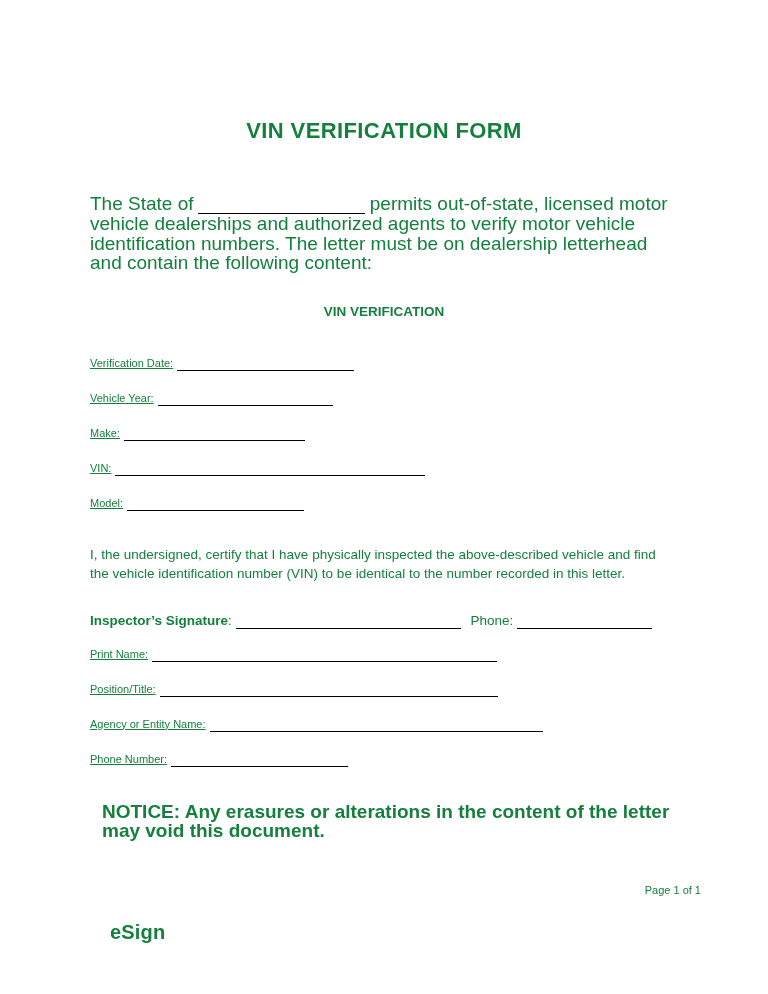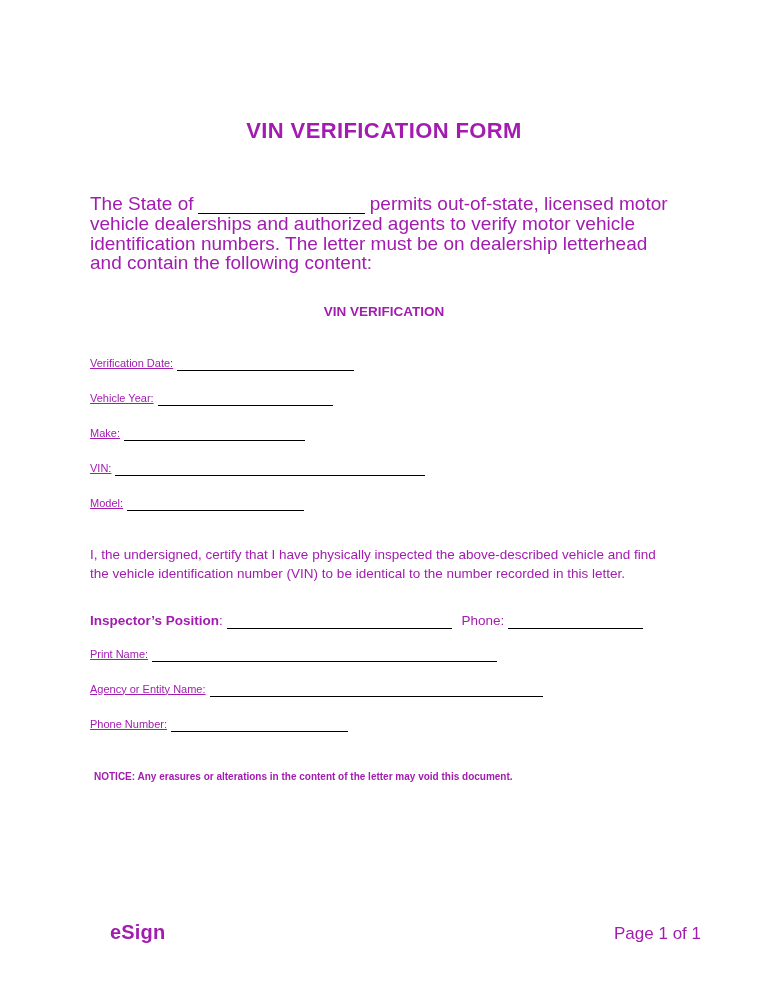--- a/index.html
+++ b/index.html
@@ -2,21 +2,21 @@
 <html><head>
 <meta charset="utf-8">
 <style>
   html, body { margin: 0; padding: 0; background: #ffffff; }
   .page {
     position: relative;
     width: 768px;
     height: 994px;
     background: #ffffff;
     font-family: "Liberation Sans", sans-serif;
-    color: #a21caf;
+    color: #15803d;
     overflow: hidden;
   }
   .content {
     position: absolute;
     left: 90px;
     top: 0;
     width: 588px;
   }
   .doc-title {
     margin: 118px 0 0 0;
@@ -62,38 +62,38 @@
   }
   .sig-row {
     margin-top: 27px;
     height: 20px;
     line-height: 20px;
     font-size: 13.5px;
     white-space: nowrap;
   }
   .bold { font-weight: bold; }
   .notice {
-    margin: 33px 0 0 4px;
-    font-size: 10px;
+    margin: 33px 0 0 12px;
+    font-size: 19px;
     font-weight: bold;
     line-height: 19.5px;
   }
   .brand {
     position: absolute;
     left: 110px;
     top: 921px;
     font-size: 20px;
     font-weight: bold;
     letter-spacing: 0.2px;
   }
   .page-indicator {
     position: absolute;
     right: 67px;
-    top: 924px;
-    font-size: 17px;
+    top: 884px;
+    font-size: 11px;
   }
 </style>
 </head>
 <body>
 
 <div class="page">
   <div class="content">
 
     <h1 class="doc-title">VIN VERIFICATION FORM</h1>
 
@@ -104,24 +104,25 @@
     <div class="fields">
       <div class="field"><span>Verification Date:</span><span class="blank" style="width:177px"></span></div>
       <div class="field"><span>Vehicle Year:</span><span class="blank" style="width:175px"></span></div>
       <div class="field"><span>Make:</span><span class="blank" style="width:181px"></span></div>
       <div class="field"><span>VIN:</span><span class="blank" style="width:310px"></span></div>
       <div class="field"><span>Model:</span><span class="blank" style="width:177px"></span></div>
     </div>
 
     <p class="cert">I, the undersigned, certify that I have physically inspected the above-described vehicle and find the vehicle identification number (VIN) to be identical to the number recorded in this letter.</p>
 
-    <div class="sig-row"><span class="bold">Inspector’s Position</span><span>:</span><span class="blank" style="width:225px"></span> <span style="margin-left:6px">Phone:</span><span class="blank" style="width:135px"></span></div>
+    <div class="sig-row"><span class="bold">Inspector’s Signature</span><span>:</span><span class="blank" style="width:225px"></span> <span style="margin-left:6px">Phone:</span><span class="blank" style="width:135px"></span></div>
 
     <div class="fields inspector">
       <div class="field"><span>Print Name:</span><span class="blank" style="width:345px"></span></div>
+      <div class="field"><span>Position/Title:</span><span class="blank" style="width:338px"></span></div>
       <div class="field"><span>Agency or Entity Name:</span><span class="blank" style="width:333px"></span></div>
       <div class="field"><span>Phone Number:</span><span class="blank" style="width:177px"></span></div>
     </div>
 
     <p class="notice">NOTICE: Any erasures or alterations in the content of the letter may void this document.</p>
 
   </div>
 
   <div class="brand">eSign</div>
   <div class="page-indicator">Page 1 of 1</div>

